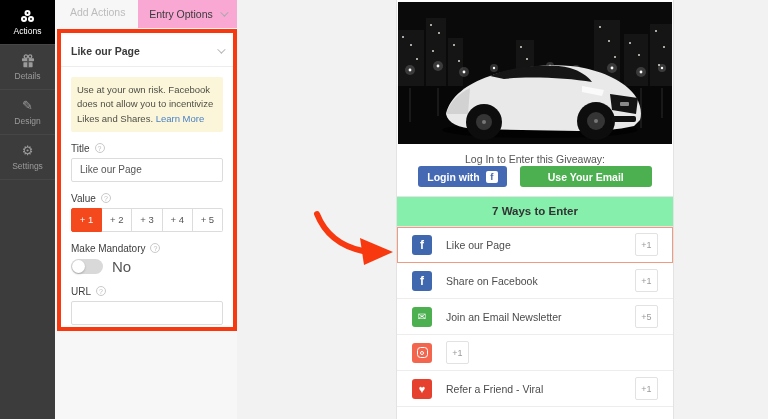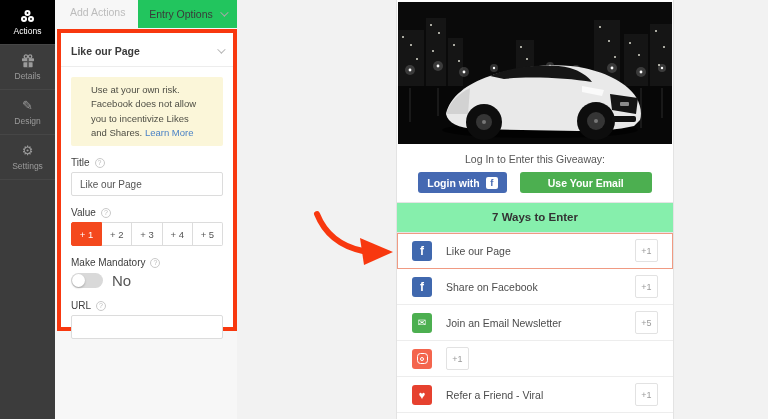--- a/index.html
+++ b/index.html
@@ -10,48 +10,48 @@
   .sidebar { position:absolute; left:0; top:0; width:55px; height:419px; background:#3c3c3c; z-index:5; }
   .side-item { height:45px; display:flex; flex-direction:column; align-items:center; justify-content:center; gap:3px; border-bottom:1px solid #464646; color:#9b9b9b; cursor:pointer; }
   .side-item .glyph { font-size:13px; line-height:13px; height:14px; display:flex; align-items:center; justify-content:center; }
   .side-item .lbl { font-size:8.5px; }
   .side-item.active { background:#000; color:#fff; }
 
   
   .leftcol-bg { position:absolute; left:55px; top:0; width:182px; height:419px; background:#f7f7f7; }
   .breadcrumb { position:absolute; left:70px; top:0; height:24px; display:flex; align-items:center; gap:12px; font-size:10.5px; color:#bcbcbc; z-index:6; }
   .breadcrumb .chev { color:#a9a9a9; font-size:11px; }
-  .tab-white { position:absolute; left:138px; top:0; width:99px; height:28px; background:#22c55e; display:flex; align-items:center; justify-content:center; gap:7px; font-size:10.5px; color:#3a3a3a; z-index:6; cursor:pointer; }
+  .tab-white { position:absolute; left:138px; top:0; width:99px; height:28px; background:#f9a8d4; display:flex; align-items:center; justify-content:center; gap:7px; font-size:10.5px; color:#3a3a3a; z-index:6; cursor:pointer; }
   .css-chev { width:6px; height:6px; border-right:1.5px solid #a9a9a9; border-bottom:1.5px solid #a9a9a9; transform:rotate(45deg) translateY(-2px); display:inline-block; }
 
   
   .red-box { position:absolute; left:57px; top:29px; width:180px; height:302px; border:4px solid #f8380f; background:#fff; z-index:7; }
   .acc-header { display:flex; align-items:center; justify-content:space-between; padding:12px 10px 9px 10px; }
   .acc-title { font-size:10.5px; font-weight:bold; color:#3a3a3a; }
   .acc-divider { border-bottom:1px solid #ededed; }
-  .warn { margin:10px 10px 0 10px; background:#fbf6d9; border-radius:2px; padding:6px 20px; font-size:9.5px; line-height:1.5; color:#4e4e45; }
+  .warn { margin:10px 10px 0 10px; background:#fbf6d9; border-radius:2px; padding:6px 6px; font-size:9.5px; line-height:1.5; color:#4e4e45; }
   .warn a { color:#4a82c6; text-decoration:none; }
   .field-label { margin:11px 10px 4px 10px; font-size:10px; color:#3d3d3d; display:flex; align-items:center; gap:5px; }
   .help { width:10px; height:10px; border:1px solid #c9c9c9; border-radius:50%; color:#bdbdbd; font-size:7px; display:inline-flex; align-items:center; justify-content:center; }
   .tinput { display:block; margin:0 10px; width:152px; height:24px; border:1px solid #dcdcdc; border-radius:2px; padding:0 8px; font-size:10px; color:#555; font-family:"Liberation Sans",sans-serif; background:#fff; }
   .value-group { display:flex; margin:2px 10px 0 10px; }
   .vbtn { flex:1; height:24px; background:#fff; border:1px solid #dcdcdc; border-left-width:0; font-size:9.5px; color:#555; display:flex; align-items:center; justify-content:center; cursor:pointer; }
   .vbtn:first-child { border-left-width:1px; border-radius:2px 0 0 2px; }
   .vbtn:last-child { border-radius:0 2px 2px 0; }
   .vbtn.selected { background:#f4481d; border-color:#f4481d; color:#fff; }
   .toggle-row { display:flex; align-items:center; gap:9px; margin:4px 10px 0 10px; }
   .toggle { width:32px; height:15px; border-radius:8px; background:#d9d9d9; position:relative; cursor:pointer; }
   .toggle .knob { position:absolute; left:1px; top:1px; width:13px; height:13px; border-radius:50%; background:#fff; box-shadow:0 1px 2px rgba(0,0,0,.25); }
   .toggle-state { font-size:15px; color:#555; }
 
   
   .card { position:absolute; left:397px; top:0; width:276px; height:419px; background:#fff; box-shadow:0 0 0 1px #e3e3e3; padding-top:2px; z-index:4; }
   .hero { display:block; width:274px; height:142px; margin:0 1px; }
   .login-prompt { text-align:center; margin-top:9px; font-size:10.5px; color:#555; }
-  .btn-row { display:flex; justify-content:center; gap:13px; margin-top:7px; }
+  .btn-row { display:flex; justify-content:center; gap:13px; margin-top:1px; }
   .btn { height:21px; border-radius:3px; color:#fff; font-size:10.5px; font-weight:bold; display:flex; align-items:center; border:none; cursor:pointer; font-family:"Liberation Sans",sans-serif; }
   .btn-fb { background:#4569b2; padding:0 9px; gap:6px; }
   .fb-chip { width:12px; height:12px; background:#fff; border-radius:2px; color:#4569b2; font-size:9.5px; font-weight:bold; display:flex; align-items:center; justify-content:center; line-height:1; }
   .btn-email { background:#4caf50; padding:0 28px; }
   .ways { margin-top:9px; border-top:1px solid #e5e5e5; border-bottom:1px solid #e5e5e5; text-align:center; padding:8px 0 9px 0; font-size:11.5px; font-weight:bold; color:#333; background:#86efac; }
   .erow { height:36px; display:flex; align-items:center; padding:0 15px; border-bottom:1px solid #ededed; background:#fff; cursor:pointer; }
   .erow.highlight { outline:1px solid #f09a82; outline-offset:-1px; }
   .eicon { width:20px; height:20px; border-radius:3px; margin-right:14px; display:flex; align-items:center; justify-content:center; color:#fff; flex:0 0 auto; }
   .eicon.fb { background:#4068ae; font-size:12px; font-weight:bold; }
   .eicon.mail { background:#4caf50; font-size:10px; }

